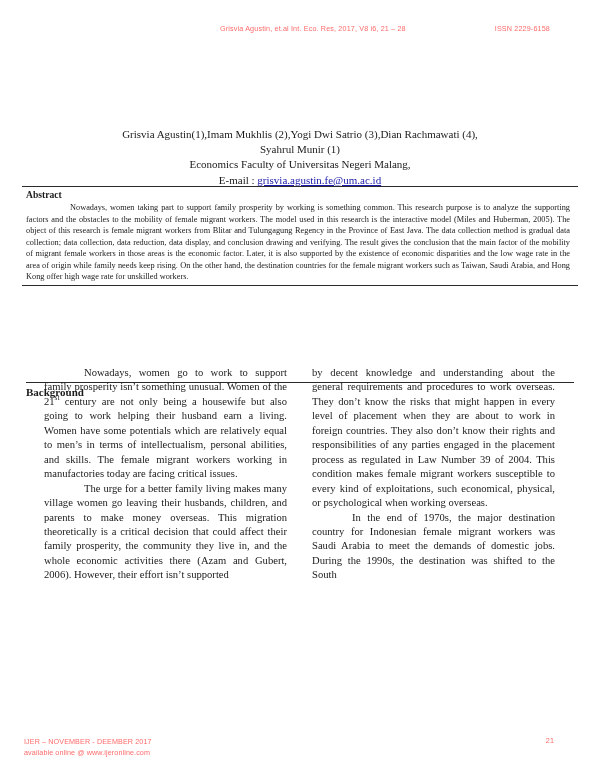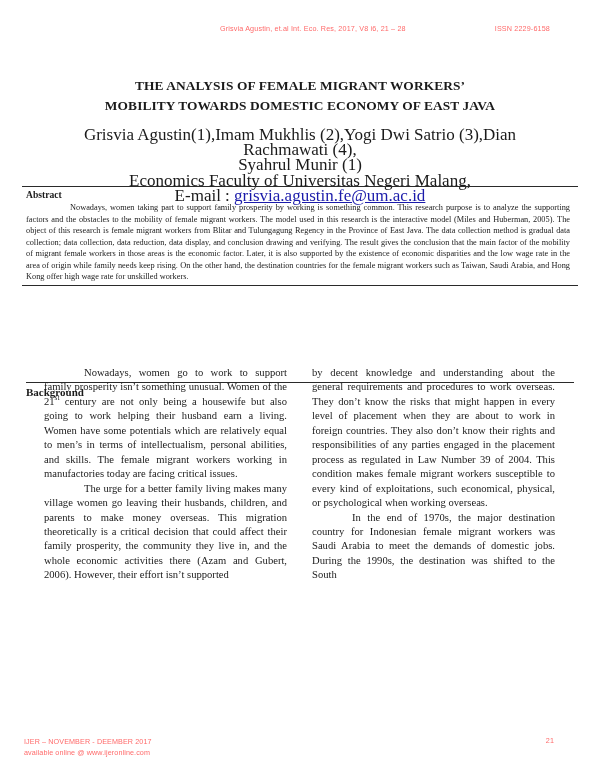--- a/index.html
+++ b/index.html
@@ -60,21 +60,21 @@
   }
   .title-line { display: block; }
 
   
   .authors-block {
     position: absolute;
     top: 127px;
     left: 46px;
     width: 508px;
     text-align: center;
-    font-size: 17px;
+    font-size: 11px;
     line-height: 15.2px;
   }
   .authors-line { display: block; }
   .email-link {
     color: #1a1aaa;
     text-decoration: underline;
   }
 
   
   .abstract-box {
@@ -184,24 +184,20 @@
 </head>
 <body>
 
 <div class="page">
 
   <div class="runhead">
     <span class="runhead-center">Grisvia Agustin, et.al Int. Eco. Res, 2017, V8 i6, 21 – 28</span>
     <span class="runhead-right">ISSN 2229-6158</span>
   </div>
 
-  <div class="title-block">
-    <span class="title-line">THE ANALYSIS OF FEMALE MIGRANT WORKERS’</span>
-    <span class="title-line">MOBILITY TOWARDS DOMESTIC ECONOMY OF EAST JAVA</span>
-  </div>
 
   <div class="authors-block">
     <span class="authors-line">Grisvia Agustin(1),Imam Mukhlis (2),Yogi Dwi Satrio (3),Dian Rachmawati (4),</span>
     <span class="authors-line">Syahrul Munir (1)</span>
     <span class="authors-line">Economics Faculty of Universitas Negeri Malang,</span>
     <span class="authors-line">
       <span>E-mail : </span><a class="email-link" href="#">grisvia.agustin.fe@um.ac.id</a>
     </span>
   </div>
 

